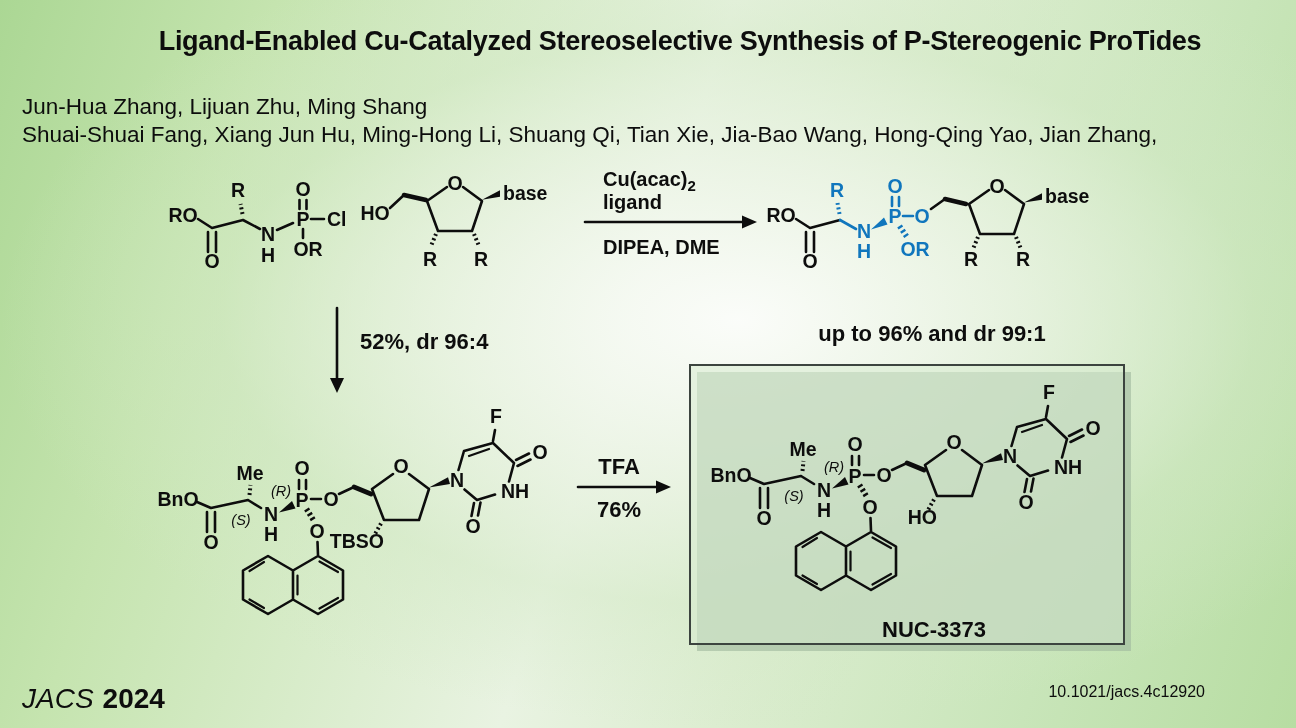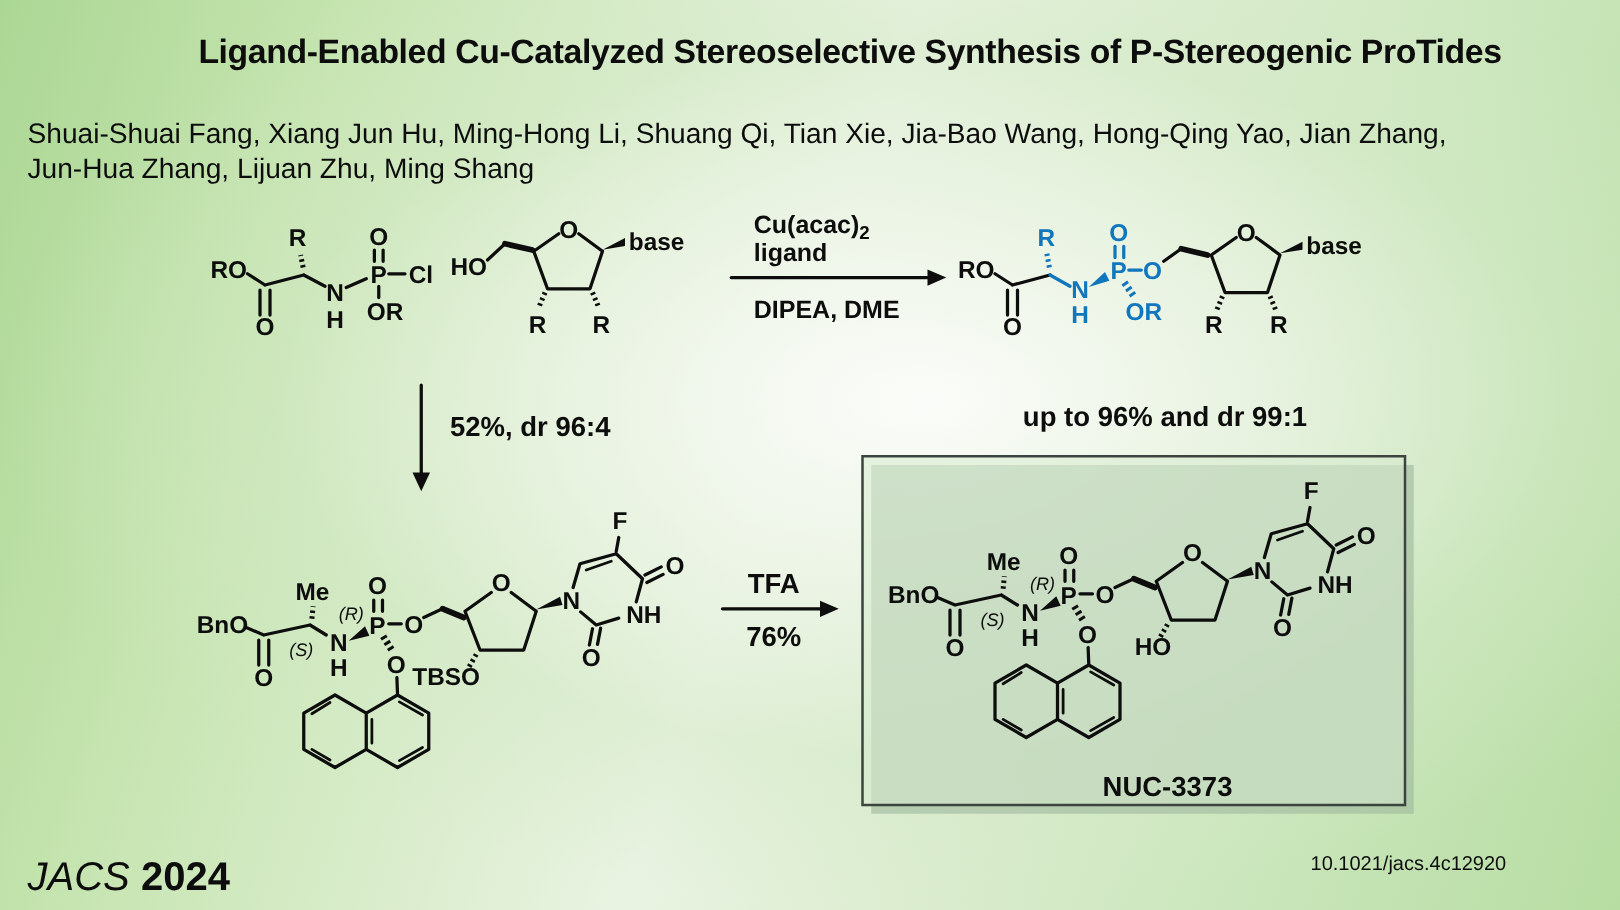--- a/index.html
+++ b/index.html
@@ -11,21 +11,21 @@
       linear-gradient(108deg, #abd794 0%, #c5e4af 18%, #e9f3e2 48%, #dcedd0 62%, #c8e5b9 82%, #b7dda2 100%);
   }
   .title{
     position:absolute;top:26px;left:0;width:1296px;text-align:center;
     font-size:27px;font-weight:bold;letter-spacing:-0.3px;padding-left:32px;
   }
   .authors{
     position:absolute;top:93px;left:22px;width:1250px;
     font-size:22.5px;line-height:28px;
   }
-  .footer-left{position:absolute;left:22px;top:683px;font-size:32px;}
+  .footer-left{position:absolute;left:22px;top:683px;font-size:28px;}
   .footer-left .j{font-style:italic;}
   .footer-left .y{font-weight:bold;margin-left:9px;}
   .footer-right{position:absolute;right:91px;top:683px;font-size:16px;}
   svg{position:absolute;left:0;top:0;}
   .bond{stroke:#0d0d0d;stroke-width:2.6;fill:none;stroke-linecap:round;stroke-linejoin:round;}
   .thin{stroke-width:2.2;}
   .boldb{stroke-width:4.6;}
   .hash{stroke:#0d0d0d;stroke-width:4;fill:none;stroke-dasharray:2,2.7;stroke-linecap:butt;}
   .hash5{stroke:#0d0d0d;stroke-width:5.5;fill:none;stroke-dasharray:2.4,2.7;stroke-linecap:butt;}
   .wedge{fill:#0d0d0d;stroke:none;}
@@ -37,22 +37,22 @@
   .cond{font-family:"Liberation Sans",sans-serif;font-size:20px;font-weight:bold;fill:#0d0d0d;text-anchor:start;}
   .result{font-family:"Liberation Sans",sans-serif;font-size:22px;font-weight:bold;fill:#0d0d0d;}
   .anch-start{text-anchor:start;} .anch-mid{text-anchor:middle;} .anch-end{text-anchor:end;}
 </style>
 </head>
 <body>
 
 <div class="title">Ligand-Enabled Cu-Catalyzed Stereoselective Synthesis of P-Stereogenic ProTides</div>
 
 <div class="authors">
+  <div>Jun-Hua Zhang, Lijuan Zhu, Ming Shang</div>
   <div>Shuai-Shuai Fang, Xiang Jun Hu, Ming-Hong Li, Shuang Qi, Tian Xie, Jia-Bao Wang, Hong-Qing Yao, Jian Zhang,</div>
-  <div>Jun-Hua Zhang, Lijuan Zhu, Ming Shang</div>
 </div>
 
 <svg width="1296" height="728" viewBox="0 0 1296 728">
 
   <defs>
     <g id="protide-skeleton">
 
       <path class="bond" d="
         M197,502 L211,508
         M207,512 L207,532 M215,512 L215,532

